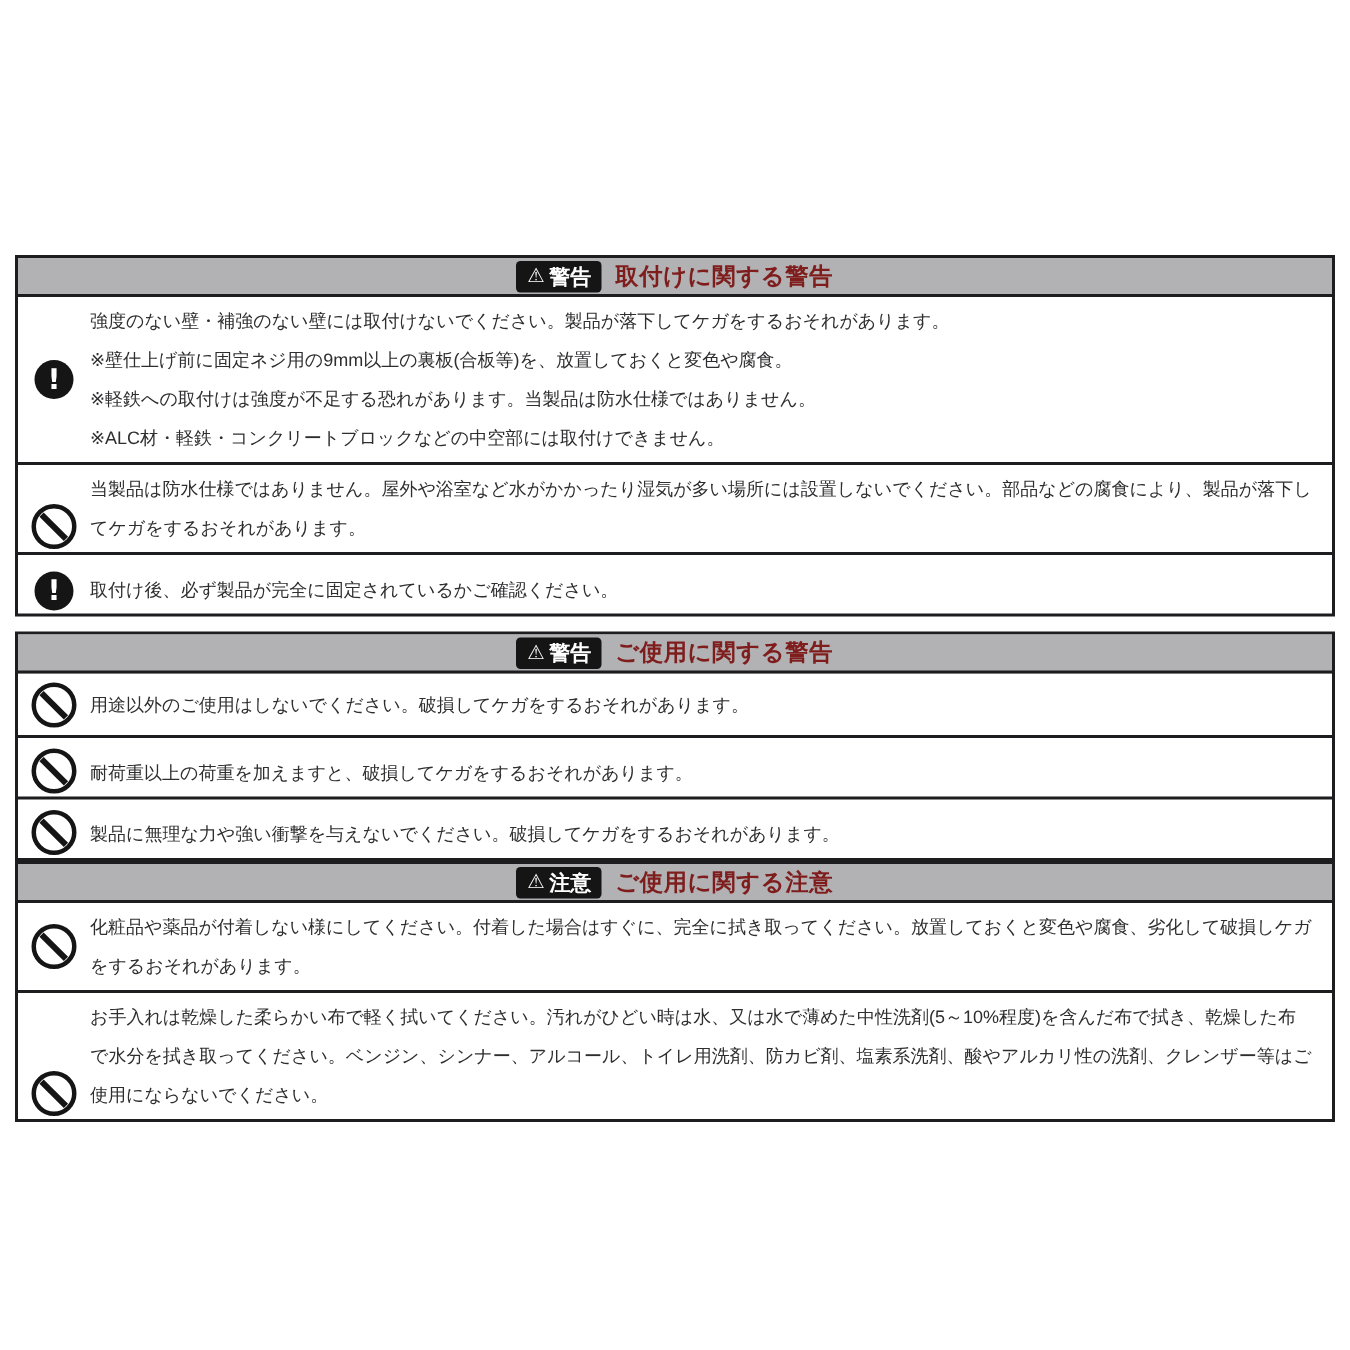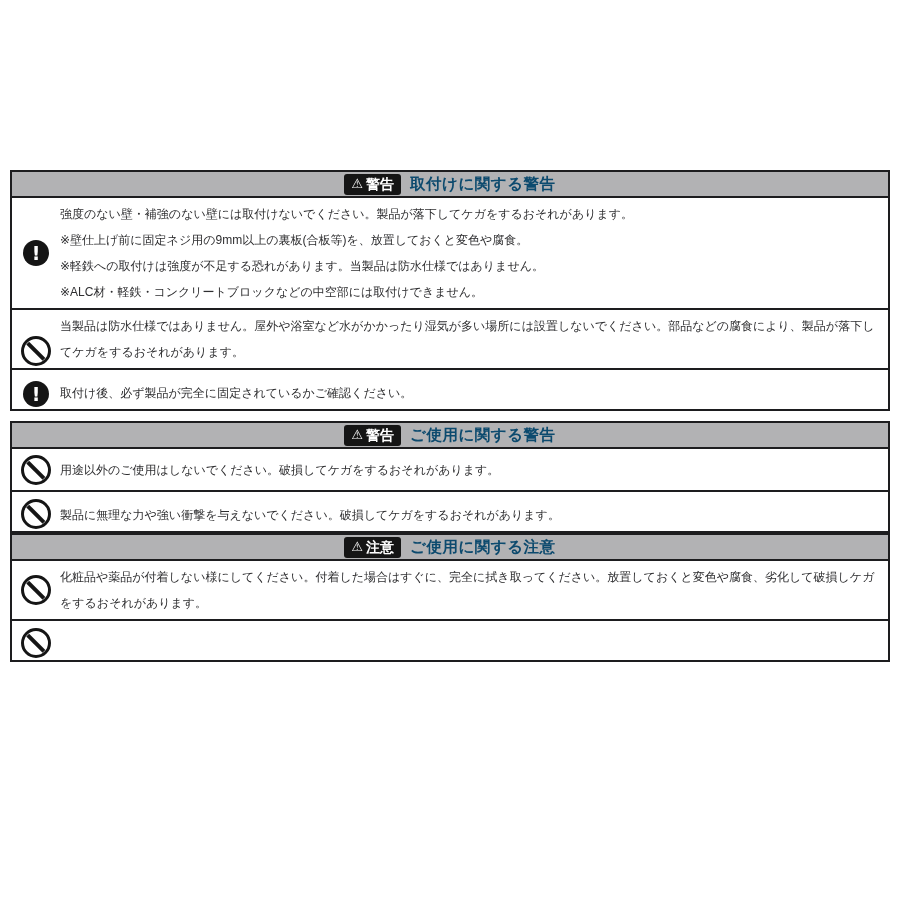--- a/index.html
+++ b/index.html
@@ -26,21 +26,21 @@
     border-bottom:2px solid var(--border);
     display:flex;align-items:center;justify-content:center;gap:9px;
   }
   .badge{
     background:var(--badge-bg);color:var(--badge-text);
     border-radius:3px;padding:0 7px;height:21px;
     display:flex;align-items:center;gap:3px;
     font-weight:bold;font-size:14px;line-height:1;
   }
   .badge .tri{font-size:13px;line-height:1;transform:translateY(-1px);}
-  .hdr-title{font-weight:bold;font-size:15.5px;color:#0c4a6e;letter-spacing:0.5px;}
+  .hdr-title{font-weight:bold;font-size:15.5px;color:#7f1d1d;letter-spacing:0.5px;}
   .row{display:flex;align-items:center;min-height:41px;padding:2px 0;}
   .row + .row{border-top:2px solid var(--border);align-items:flex-end;}
   .icon-cell{flex:0 0 48px;display:flex;justify-content:center;align-items:center;}
   .text-cell{flex:1;padding:1px 12px 1px 0;font-size:12px;line-height:26px;}
   .text-cell p{margin:0;}
   .icon-prohibit{
     display:block;width:30px;height:30px;
     border:3.5px solid #151515;border-radius:50%;position:relative;
   }
   .icon-prohibit::after{
@@ -111,20 +111,28 @@
         </div>
         <div class="text-cell">
           <p>用途以外のご使用はしないでください。破損してケガをするおそれがあります。</p>
         </div>
       </div>
       <div class="row">
         <div class="icon-cell">
           <span class="icon-prohibit"></span>
         </div>
         <div class="text-cell">
+          <p>耐荷重以上の荷重を加えますと、破損してケガをするおそれがあります。</p>
+        </div>
+      </div>
+      <div class="row">
+        <div class="icon-cell">
+          <span class="icon-prohibit"></span>
+        </div>
+        <div class="text-cell">
           <p>製品に無理な力や強い衝撃を与えないでください。破損してケガをするおそれがあります。</p>
         </div>
       </div>
     </section>
 
     <section class="tbl">
       <div class="hdr">
         <span class="badge">
           <span class="tri">⚠</span>
           <span>注意</span>
@@ -136,17 +144,20 @@
           <span class="icon-prohibit"></span>
         </div>
         <div class="text-cell">
           <p>化粧品や薬品が付着しない様にしてください。付着した場合はすぐに、完全に拭き取ってください。放置しておくと変色や腐食、劣化して破損しケガをするおそれがあります。</p>
         </div>
       </div>
       <div class="row">
         <div class="icon-cell">
           <span class="icon-prohibit"></span>
         </div>
+        <div class="text-cell">
+          <p>お手入れは乾燥した柔らかい布で軽く拭いてください。汚れがひどい時は水、又は水で薄めた中性洗剤(5～10%程度)を含んだ布で拭き、乾燥した布で水分を拭き取ってください。ベンジン、シンナー、アルコール、トイレ用洗剤、防カビ剤、塩素系洗剤、酸やアルカリ性の洗剤、クレンザー等はご使用にならないでください。</p>
+        </div>
       </div>
     </section>
 
   </div>
 </div>
 
 </body></html>

